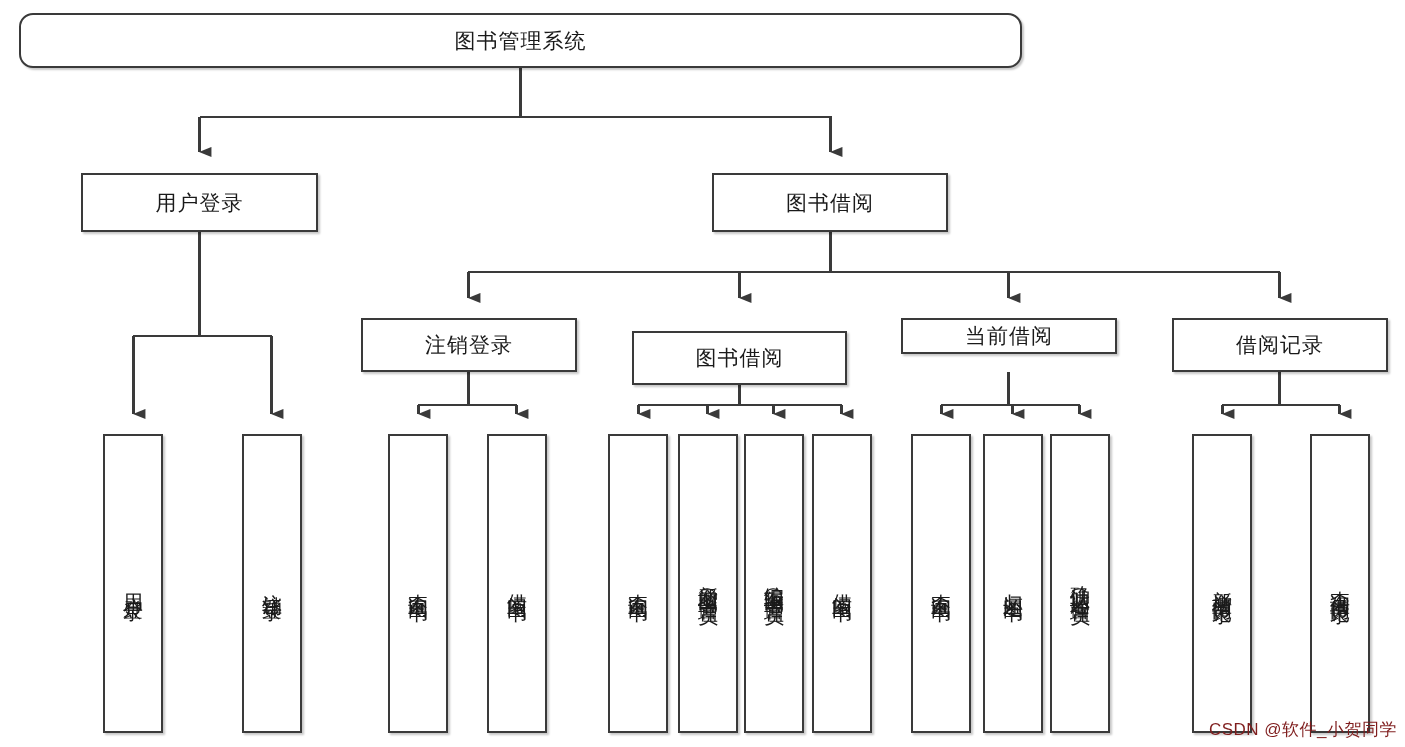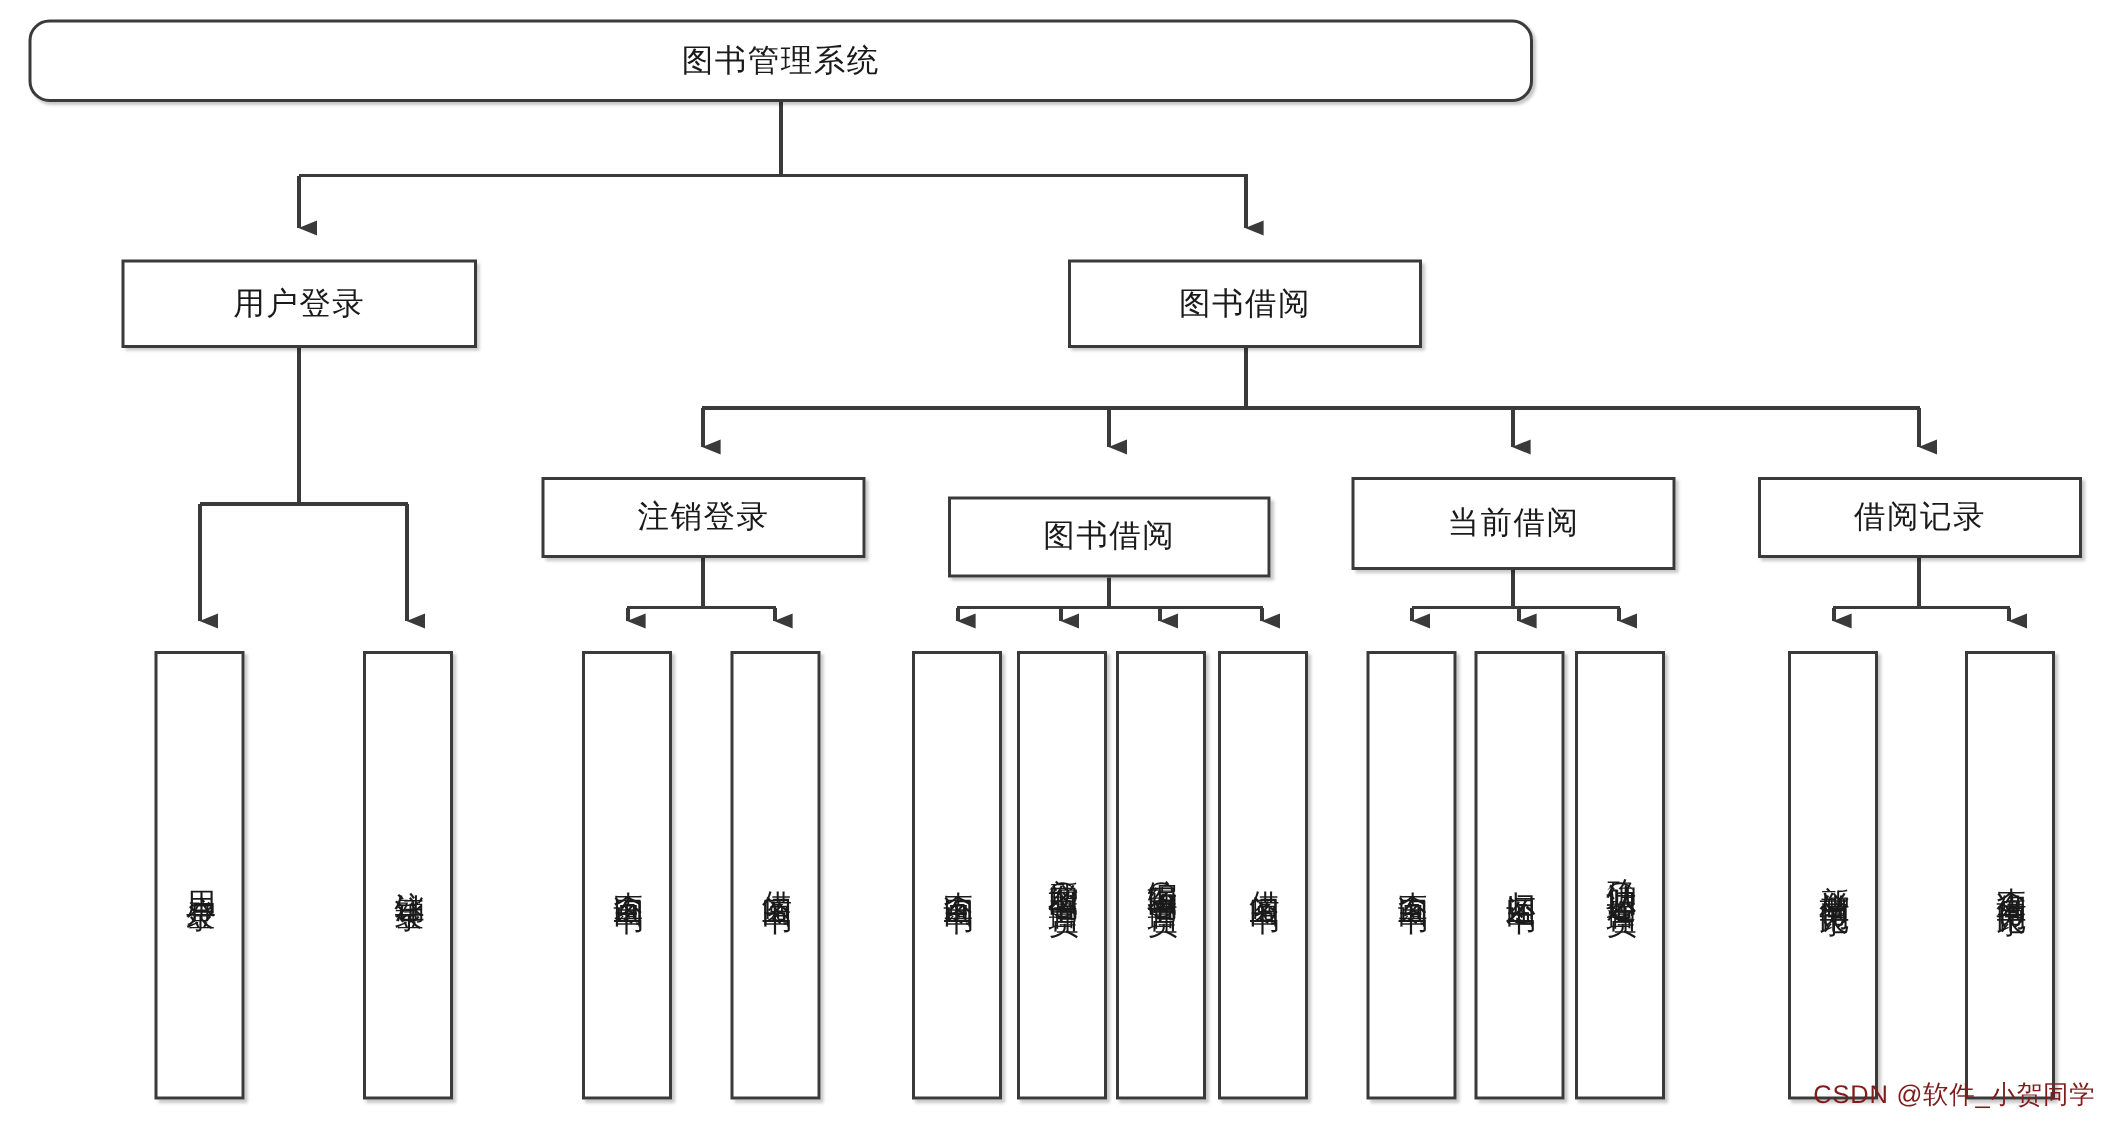--- a/index.html
+++ b/index.html
@@ -135,21 +135,21 @@
   <div class="node horiz" style="left:712px; top:173px; width:236px; height:59px;">
     <span>图书借阅</span>
   </div>
 
   <div class="node horiz" style="left:361px; top:318px; width:216px; height:54px;">
     <span>注销登录</span>
   </div>
   <div class="node horiz" style="left:632px; top:318px; width:215px; height:54px;margin-top:13px;">
     <span>图书借阅</span>
   </div>
-  <div class="node horiz" style="left:901px; top:318px; width:216px; height:62px;">
+  <div class="node horiz" style="left:901px; top:318px; width:216px; height:36px;">
     <span>当前借阅</span>
   </div>
   <div class="node horiz" style="left:1172px; top:318px; width:216px; height:54px;">
     <span>借阅记录</span>
   </div>
 
   <div class="node vert" style="left:103px; top:434px; width:60px; height:299px;">
     <span class="vlabel">用户登录</span>
   </div>
   <div class="node vert" style="left:242px; top:434px; width:60px; height:299px;">

